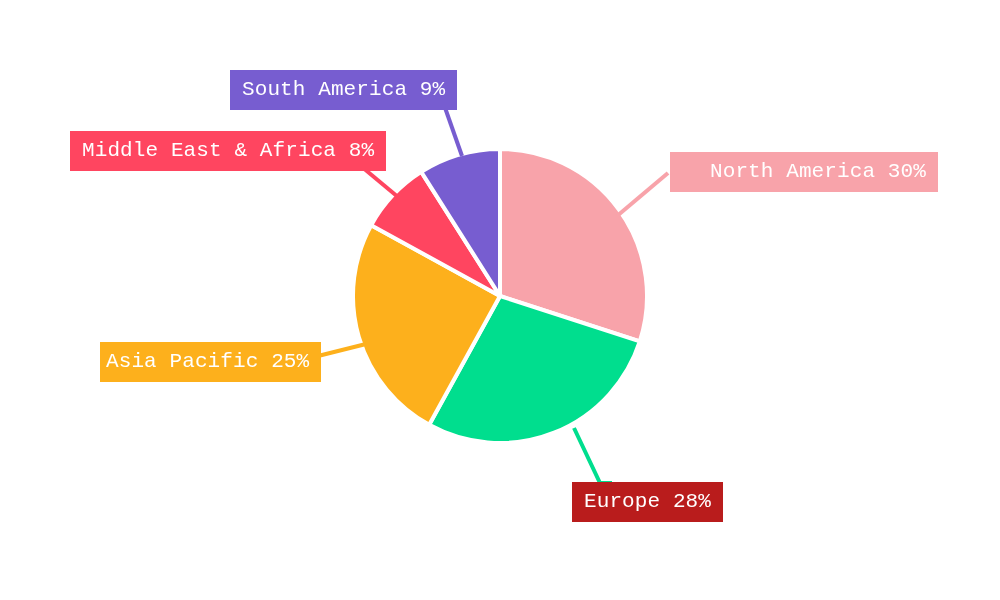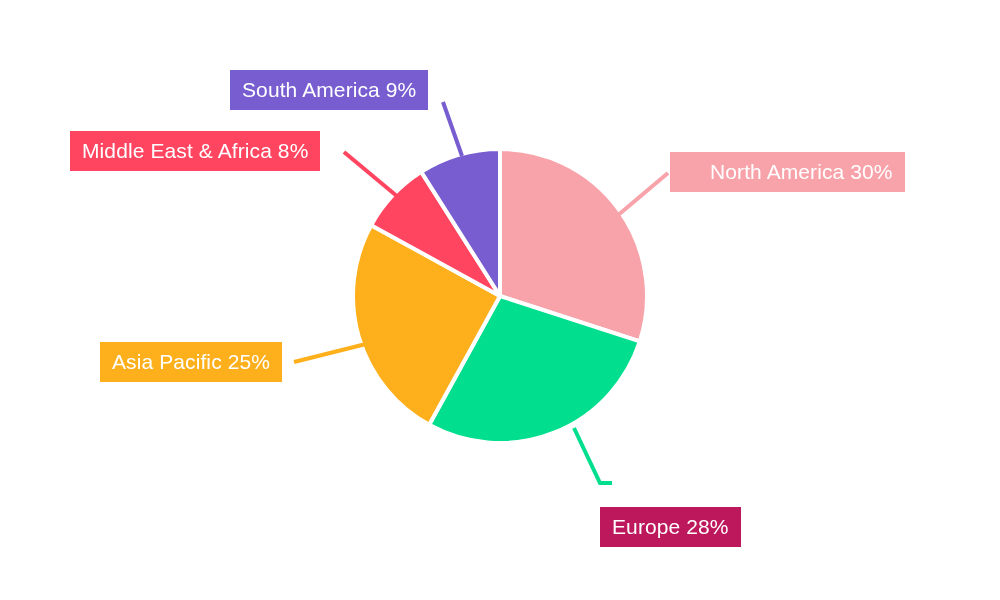--- a/index.html
+++ b/index.html
@@ -23,21 +23,21 @@
     position: absolute;
     left: 0;
     top: 0;
     width: 1000px;
     height: 600px;
     display: block;
   }
   .slice-label {
     position: absolute;
     color: #ffffff;
-    font-family: Liberation Sans, sans-serif;
+    font-family: Liberation Mono, monospace;
     font-size: 21px;
     line-height: 40px;
     height: 40px;
     padding: 0 12px;
     white-space: nowrap;
     box-sizing: border-box;
     letter-spacing: 0.1px;
   }
 </style>
 </head>
@@ -61,17 +61,17 @@
       <polyline fill="none" stroke-width="4" points="462,156 443,102" stroke="#775DD0"></polyline>
     </g>
   </svg>
 
   <div class="slice-label" style="left: 230px; top: 70px; background: rgb(119, 93, 208); color: rgb(255, 255, 255);">South America 9%</div>
 
   <div class="slice-label" style="left: 70px; top: 131px; background: rgb(255, 69, 96); color: rgb(255, 255, 255); text-align: right;">Middle East &amp; Africa 8%</div>
 
   <div class="slice-label" style="left: 670px; top: 152px; background: rgb(248, 163, 170); color: rgb(255, 255, 255); padding-left: 40px;">North America 30%</div>
 
-  <div class="slice-label" style="left: 100px; top: 342px; background: rgb(253, 176, 28); color: rgb(255, 255, 255);">Asia Pacific 25%</div>
+  <div class="slice-label" style="left: 100px; top: 342px; background: rgb(253, 176, 28); color: rgb(255, 255, 255); padding-left: 6px;">Asia Pacific 25%</div>
 
-  <div class="slice-label" style="left: 572px; top: 507px; background: #be185d; color: rgb(255, 255, 255); margin-left: 28px;">Europe 28%</div>
+  <div class="slice-label" style="left: 572px; top: 482px; background: #b91c1c; color: rgb(255, 255, 255);">Europe 28%</div>
 
 </div>
 
 </body></html>

